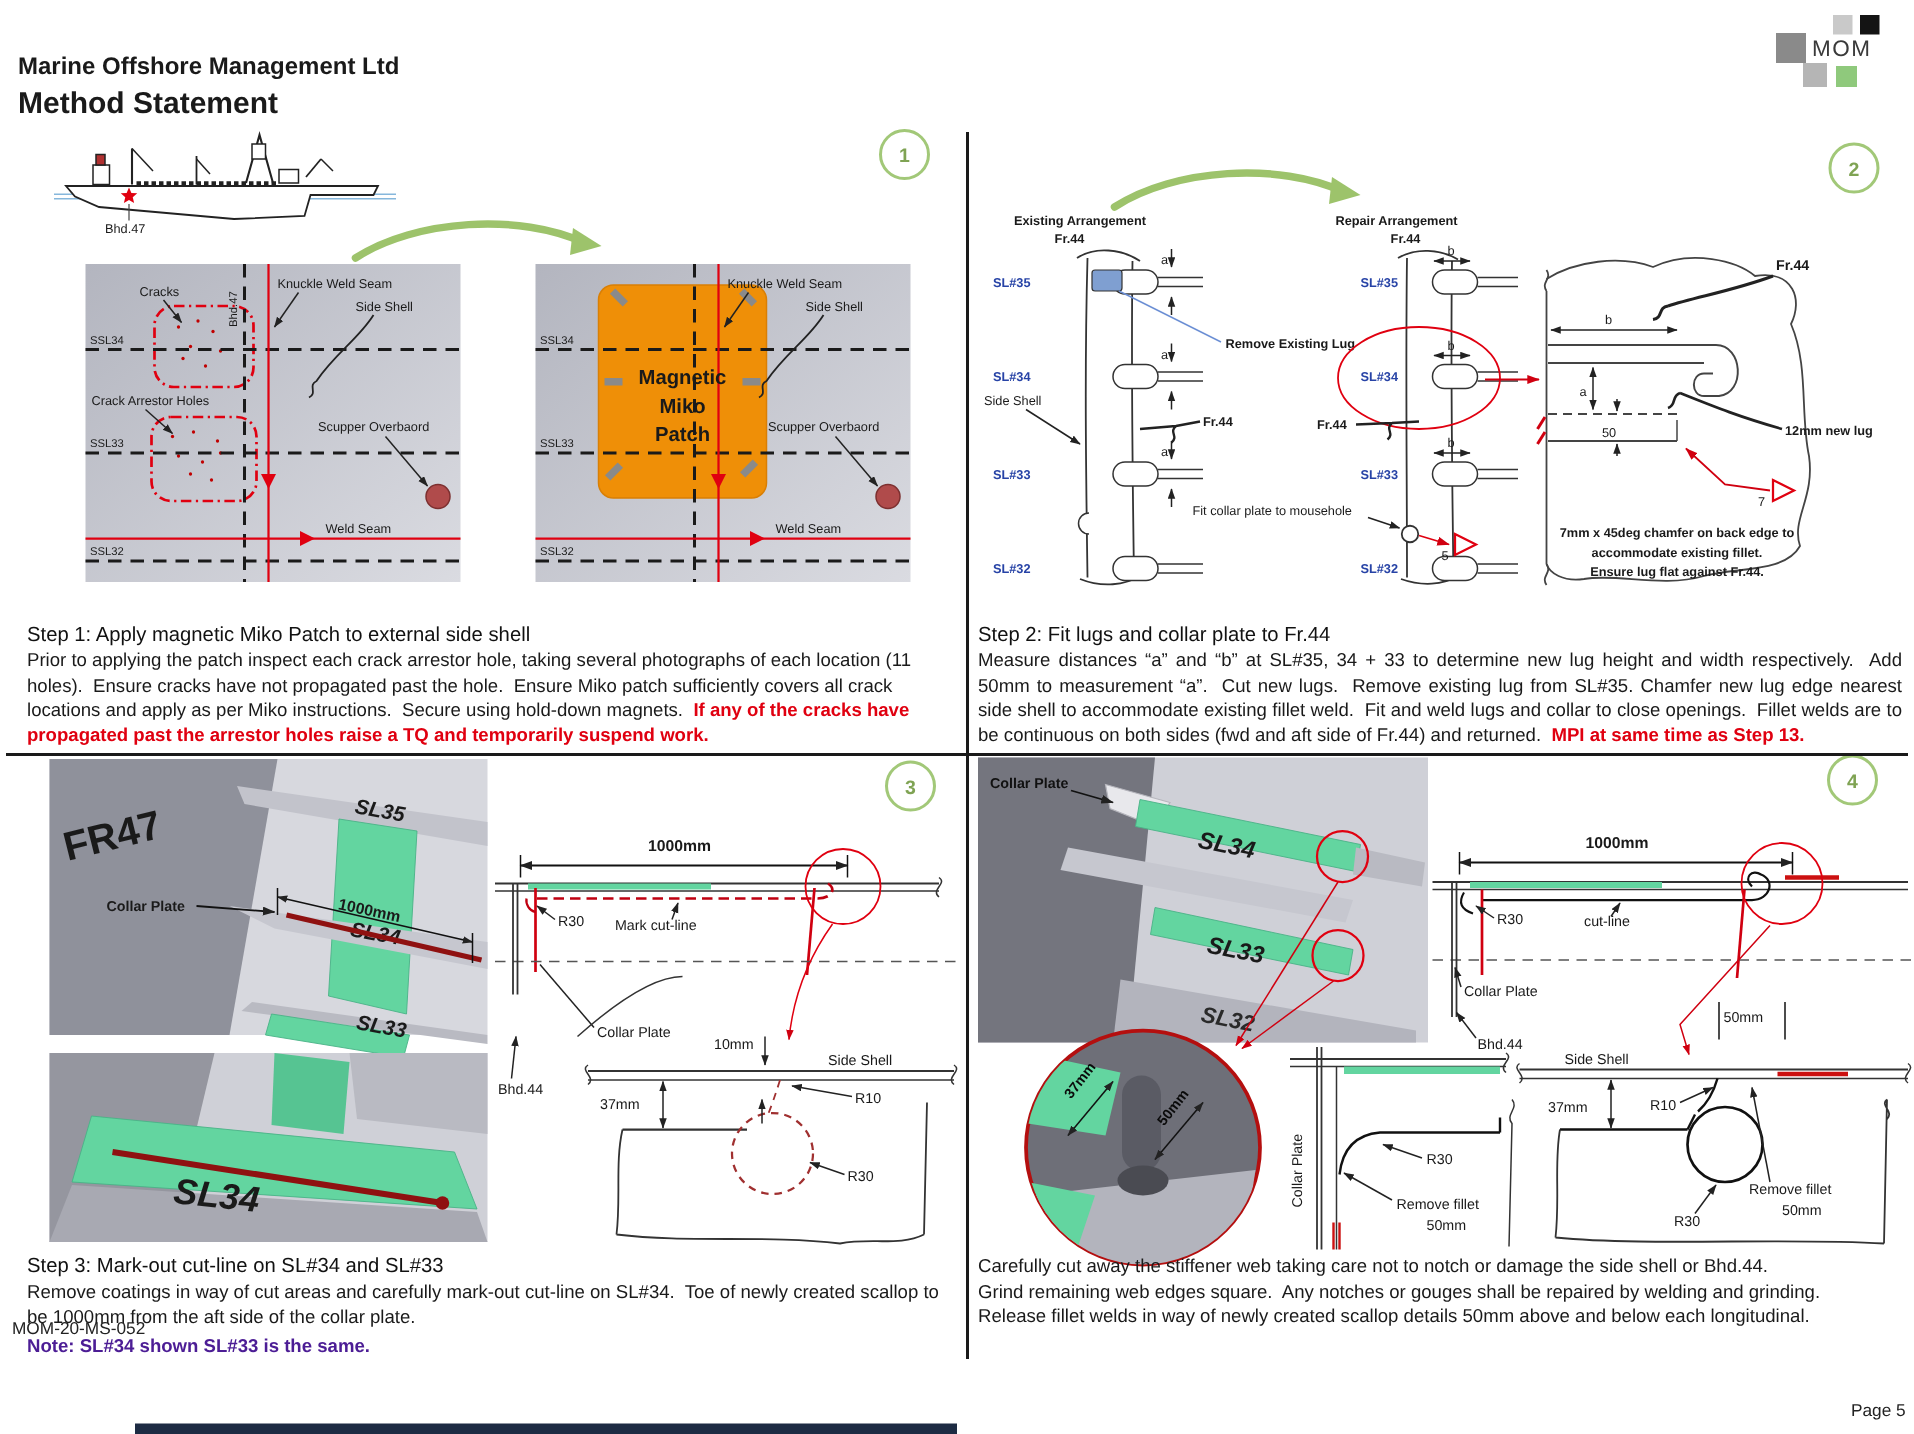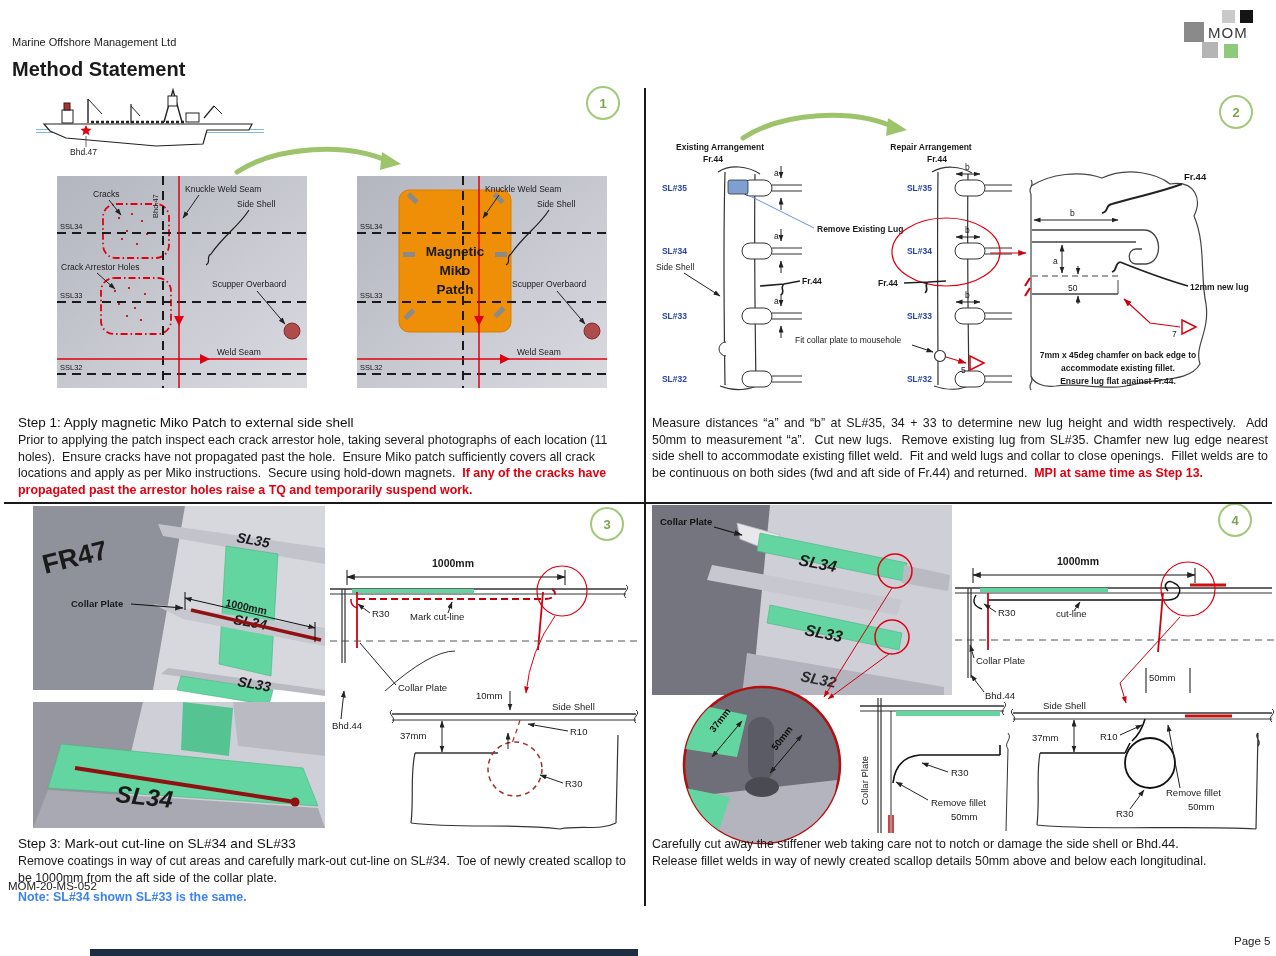--- a/index.html
+++ b/index.html
@@ -1,32 +1,32 @@
 <!DOCTYPE html>
 <html><head>
 <meta charset="utf-8">
 <style>
   html,body{margin:0;padding:0;background:#fff}
   .page{position:relative;width:1276px;height:956px;background:#fff;overflow:hidden;
         font-family:"Liberation Sans",sans-serif;color:#1a1a1a}
   .abs{position:absolute}
-  .company{left:12px;top:36px;font-size:11px;font-weight:400}
+  .company{left:12px;top:36px;font-size:16px;font-weight:700}
   .doctype{left:12px;top:58px;font-size:20px;font-weight:700}
   .logo{right:8px;top:6px;width:88px;height:52px}
   .logo .sq{position:absolute}
   .logo .mom{position:absolute;left:28px;top:18px;font-size:15px;letter-spacing:1px;color:#3a3a3a;font-weight:400}
   .badge{width:30px;height:30px;border:2px solid #a2c878;border-radius:50%;color:#7fa353;
          font-size:13px;font-weight:bold;display:flex;align-items:center;justify-content:center;background:#fff}
   .vdiv{left:644px;top:88px;width:2px;height:818px;background:#1a1a1a}
   .hdiv{left:4px;top:502px;width:1268px;height:2px;background:#1a1a1a}
   .steptitle{font-size:13.5px;font-weight:normal;color:#111;margin-bottom:2px}
   .stepbody{font-size:12.4px;line-height:1.33;color:#1a1a1a;white-space:pre-wrap}
   .j{text-align:justify}
   .warn{color:#e00010;font-weight:bold}
-  .note{color:#3b82f6;font-weight:bold;font-size:12.4px;margin-top:4px}
+  .note{color:#4c1d95;font-weight:bold;font-size:12.4px;margin-top:4px}
   .footer{font-size:11.5px;color:#222}
   .bottombar{left:90px;top:949px;width:548px;height:7px;background:#1d2b43}
   svg{display:block;overflow:visible}
   svg text{fill:#1a1a1a;font-family:"Liberation Sans",sans-serif}
   .t7{font-size:7.5px}.t8{font-size:8.5px}.t9{font-size:9.5px}.t10{font-size:10.5px}
   .t13{font-size:13.5px}.bold{font-weight:bold}
   .blue{fill:#2743a6;font-weight:bold}
   .mid{text-anchor:middle}.end{text-anchor:end}
 </style>
 </head>
@@ -485,29 +485,31 @@
     <line x1="70" y1="257" x2="38" y2="239" stroke="#222" stroke-width="1" marker-end="url(#ab)"></line>
     <line x1="31" y1="272" x2="31" y2="290" stroke="#cc1111" stroke-width="1.6"></line>
     <line x1="35" y1="272" x2="35" y2="290" stroke="#cc1111" stroke-width="1.6"></line>
   </svg>
 
   <div class="abs" style="left:18px;top:415px;width:622px">
     <div class="steptitle">Step 1: Apply magnetic Miko Patch to external side shell</div>
     <div class="stepbody"><span>Prior to applying the patch inspect each crack arrestor hole, taking several photographs of each location (11 holes).  Ensure cracks have not propagated past the hole.  Ensure Miko patch sufficiently covers all crack locations and apply as per Miko instructions.  Secure using hold-down magnets.  </span><span class="warn">If any of the cracks have propagated past the arrestor holes raise a TQ and temporarily suspend work.</span></div>
   </div>
   <div class="abs" style="left:652px;top:415px;width:616px">
+    <div class="steptitle">Step 2: Fit lugs and collar plate to Fr.44</div>
     <div class="stepbody j"><span>Measure distances “a” and “b” at SL#35, 34 + 33 to determine new lug height and width respectively.  Add 50mm to measurement “a”.  Cut new lugs.  Remove existing lug from SL#35. Chamfer new lug edge nearest side shell to accommodate existing fillet weld.  Fit and weld lugs and collar to close openings.  Fillet welds are to be continuous on both sides (fwd and aft side of Fr.44) and returned.  </span><span class="warn">MPI at same time as Step 13.</span></div>
   </div>
   <div class="abs" style="left:18px;top:836px;width:622px">
     <div class="steptitle">Step 3: Mark-out cut-line on SL#34 and SL#33</div>
     <div class="stepbody">Remove coatings in way of cut areas and carefully mark-out cut-line on SL#34.  Toe of newly created scallop to be 1000mm from the aft side of the collar plate.</div>
     <div class="note">Note: SL#34 shown SL#33 is the same.</div>
   </div>
   <div class="abs" style="left:652px;top:836px;width:616px">
     <div class="stepbody">Carefully cut away the stiffener web taking care not to notch or damage the side shell or Bhd.44.</div>
+    <div class="stepbody j">Grind remaining web edges square.  Any notches or gouges shall be repaired by welding and grinding.</div>
     <div class="stepbody">Release fillet welds in way of newly created scallop details 50mm above and below each longitudinal.</div>
   </div>
 
   <div class="abs footer" style="left:8px;top:880px">MOM-20-MS-052</div>
   <div class="abs footer" style="left:1234px;top:935px">Page 5</div>
   <div class="abs bottombar"></div>
 
 </div>
 
 </body></html>

